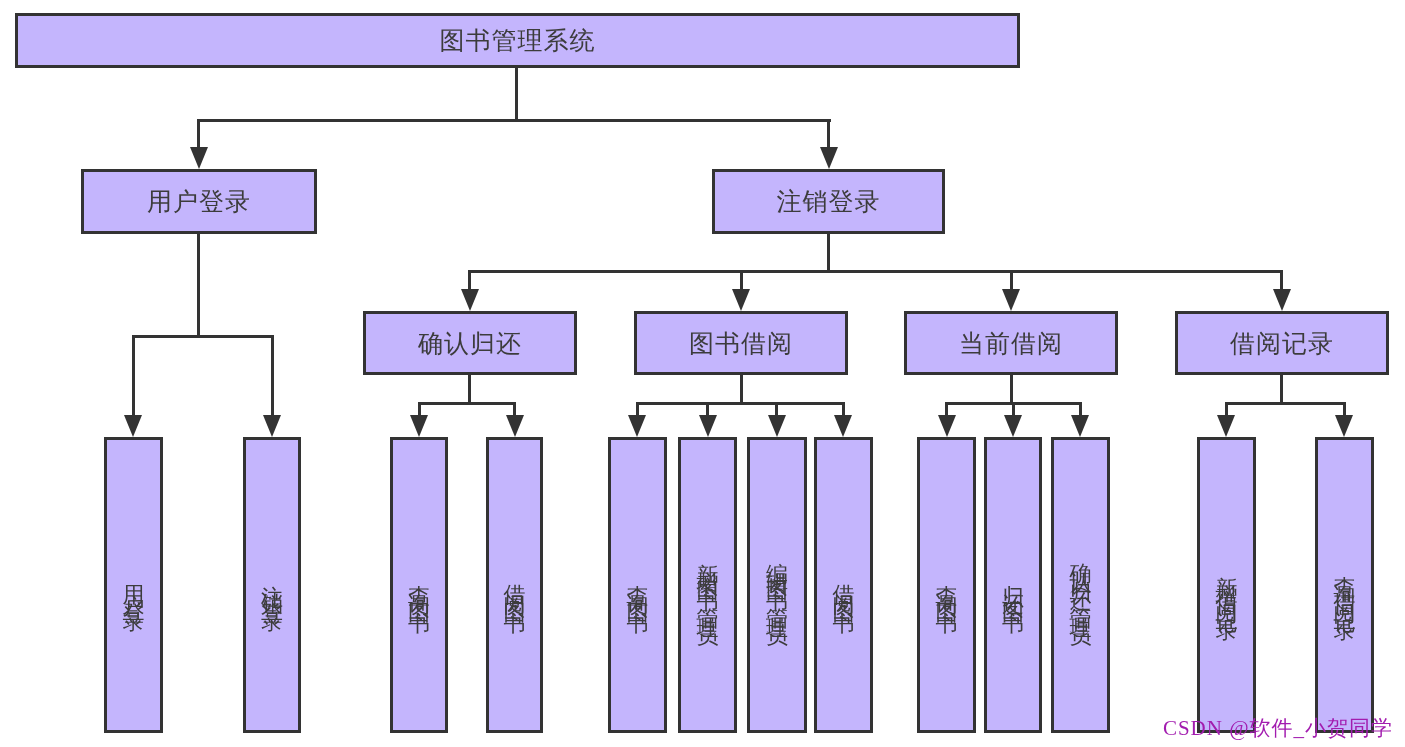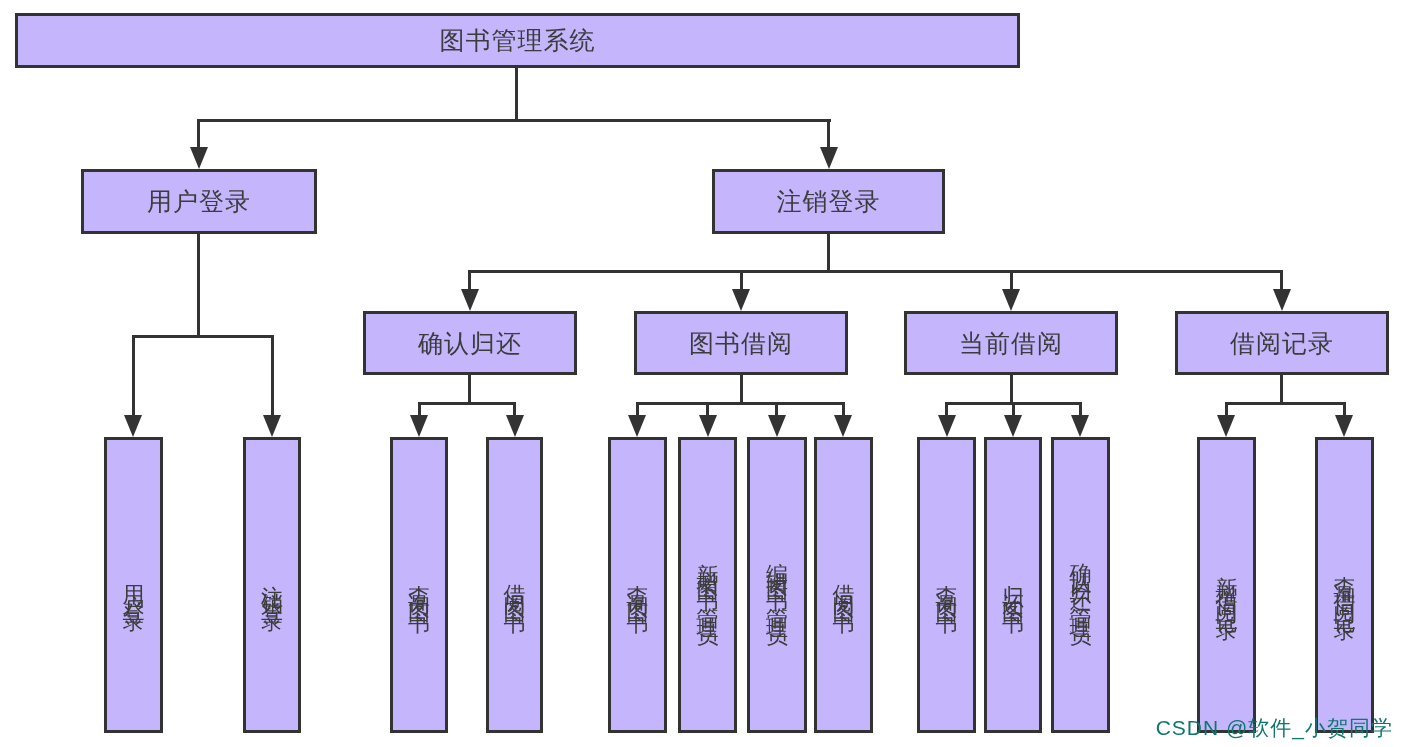--- a/index.html
+++ b/index.html
@@ -21,21 +21,21 @@
   .seg{position:absolute;background:var(--line);}
   .v{width:3px;}
   .h{height:3px;}
   .ah{
     position:absolute;width:0;height:0;
     border-left:9px solid transparent;border-right:9px solid transparent;
     border-top:22px solid var(--line);
   }
   #watermark{
     position:absolute;right:12px;bottom:5px;
-    font-size:21px;color:#0f766e;letter-spacing:1px;z-index:5;white-space:nowrap;
+    font-size:21px;color:#a21caf;letter-spacing:1px;z-index:5;white-space:nowrap;font-family:Liberation Serif, serif;
   }
 </style>
 </head>
 <body>
 
 <div id="canvas">
 
   <div class="box hbox" style="left:15px;top:13px;width:1005px;height:55px;">图书管理系统</div>
 
   <div class="box hbox" style="left:81px;top:169px;width:236px;height:65px;">用户登录</div>

